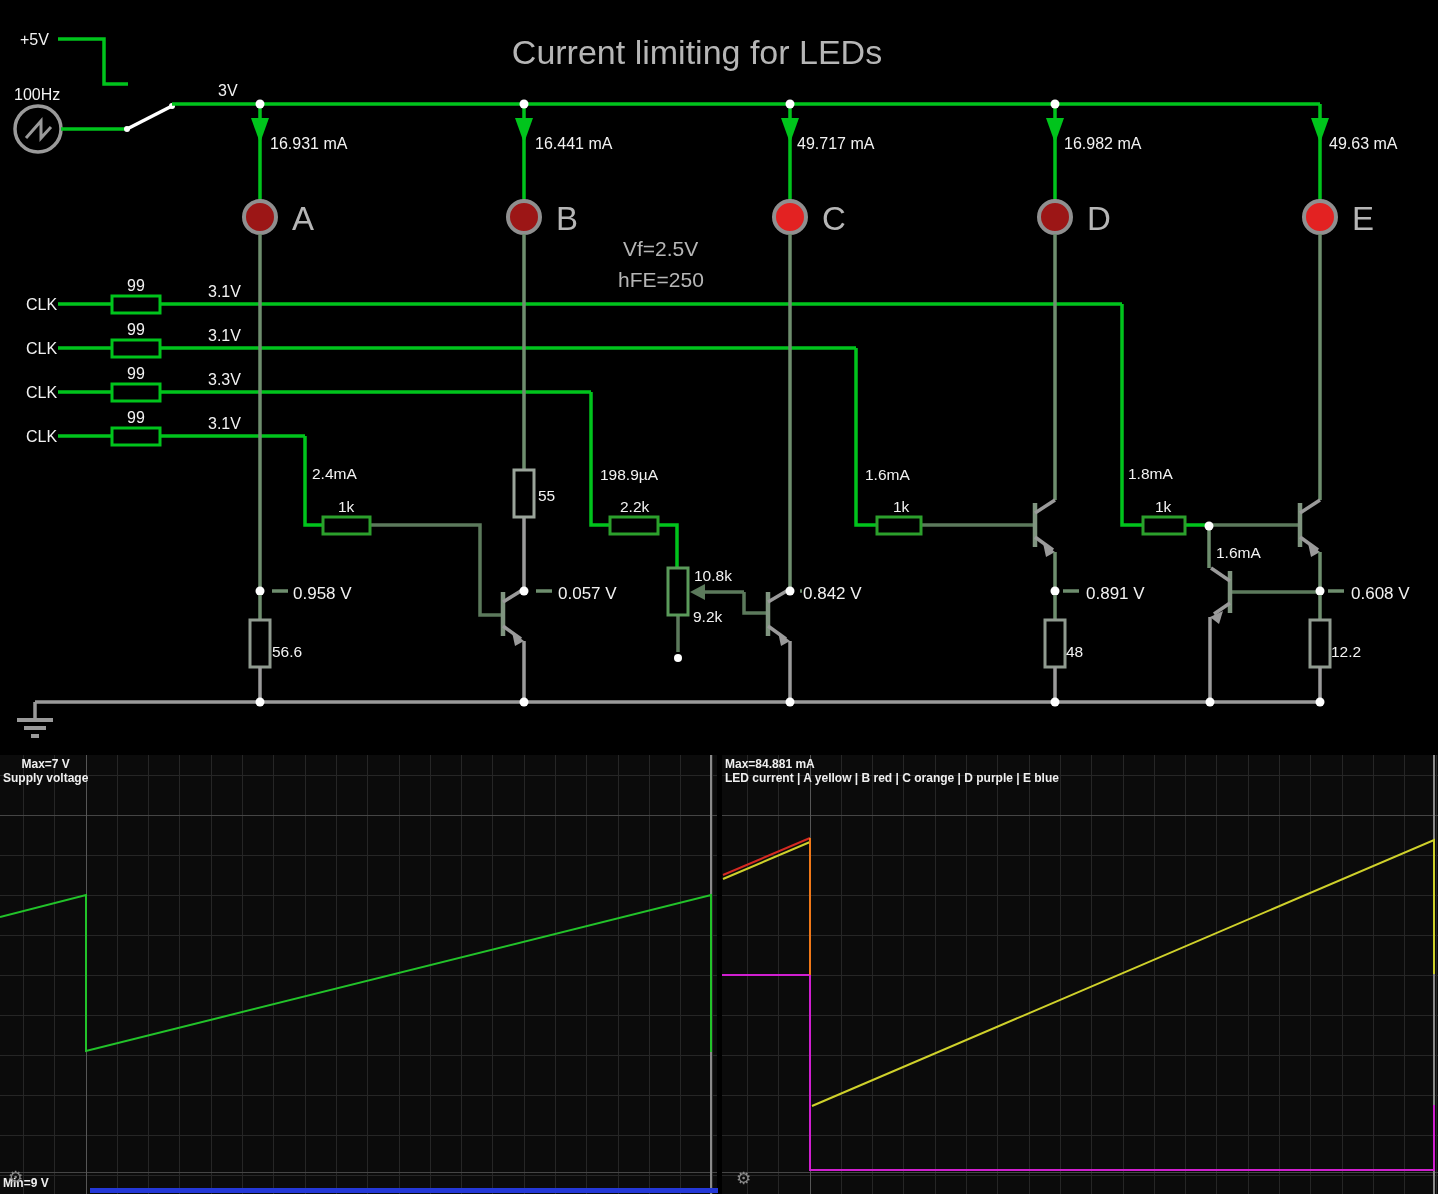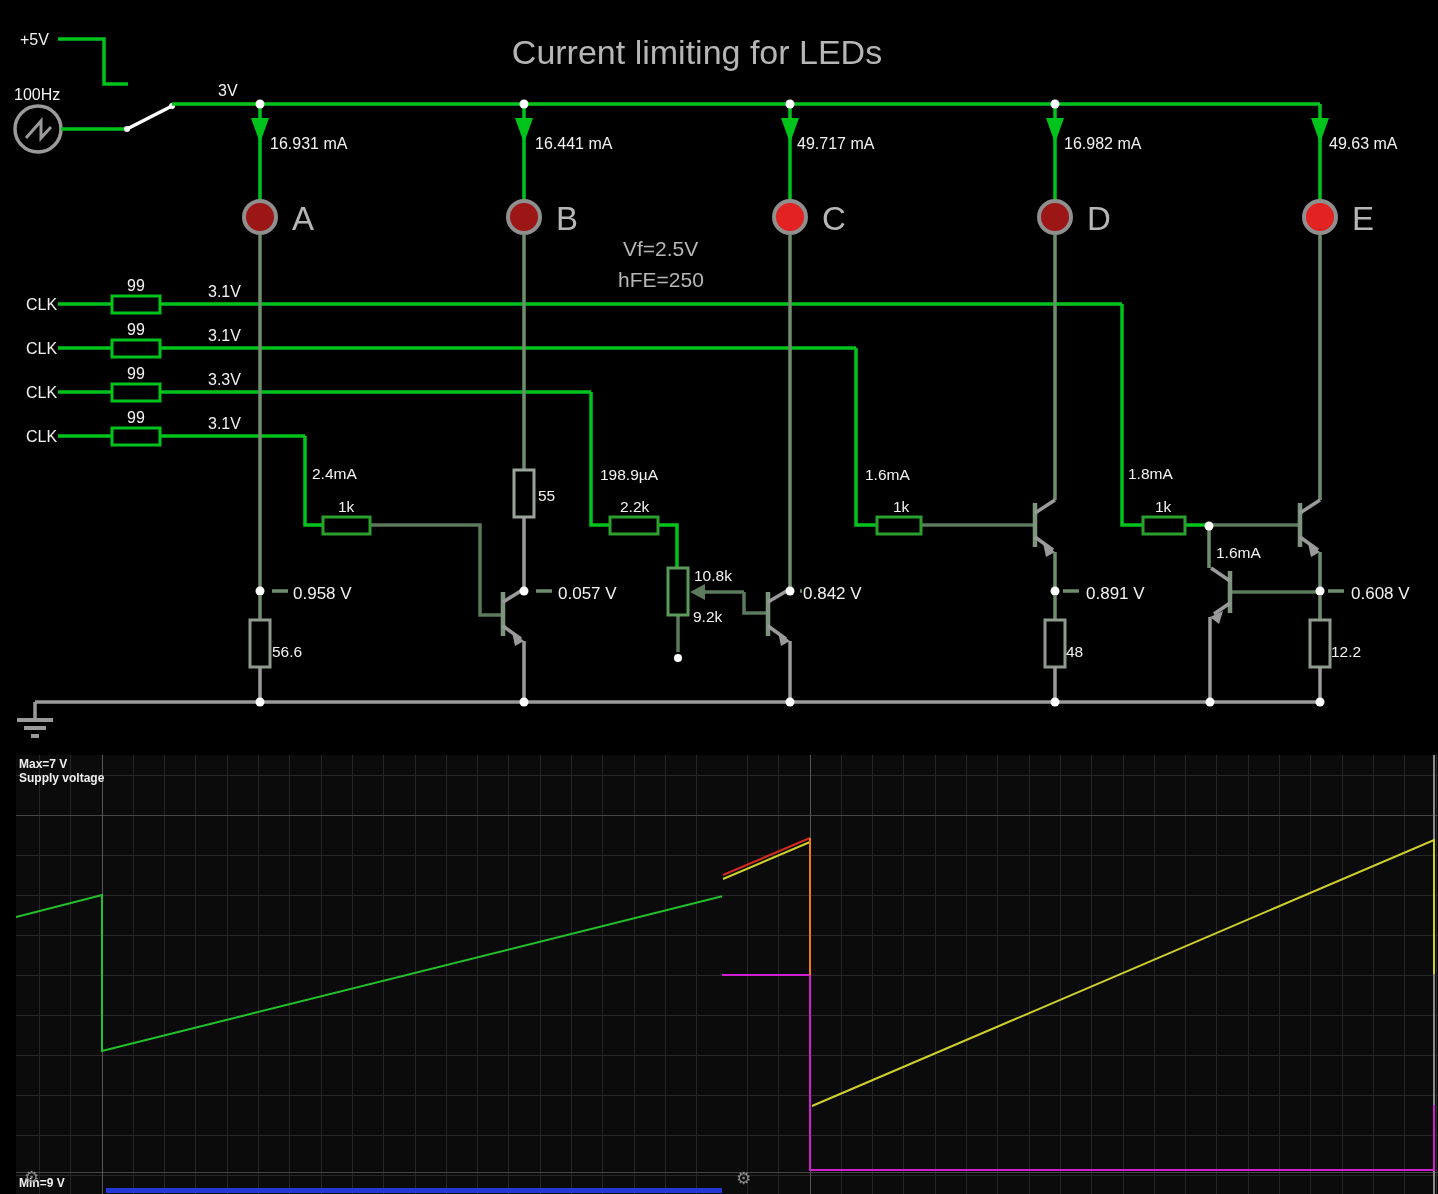--- a/index.html
+++ b/index.html
@@ -15,21 +15,21 @@
   .t-note{font-size:21px;}
   .wh{stroke:#00c41c;stroke-width:3.5;fill:none;}
   .wm{stroke:#6e8e6e;stroke-width:3.5;fill:none;}
   .wb{stroke:#5c7a5c;stroke-width:3.5;fill:none;}
   .wg{stroke:#9a9a9a;stroke-width:3.5;fill:none;}
   .rbox{fill:#000;stroke-width:3;}
   .scope{position:absolute;top:755px;height:439px;background:#0b0b0b;
      background-image:
        repeating-linear-gradient(to right,#262626 0 1px,transparent 1px 31.3px),
        repeating-linear-gradient(to bottom,#262626 0 1px,transparent 1px 40px);}
-  .scope-left{left:16px;width:717px;background-position:23px 0,0 20px;}
+  .scope-left{left:0;width:717px;background-position:23px 0,0 20px;text-align:center;}
   .scope-right{left:722px;width:716px;background-position:25px 0,0 20px;}
   .vline{position:absolute;top:0;bottom:0;width:1px;background:#565656;}
   .vline.cursor{width:2px;background:#8a8a8a;}
   .hline{position:absolute;left:0;right:0;height:1px;background:#454545;}
   .scope-head{position:absolute;left:3px;top:2px;color:#efefef;font-weight:bold;
      font-size:12px;line-height:14px;white-space:pre;}
   .scope-min{position:absolute;left:3px;top:421px;color:#efefef;font-weight:bold;font-size:12px;}
   .gear{position:absolute;color:#8a8a8a;font-size:17px;cursor:pointer;}
   .trace-svg{position:absolute;left:0;top:0;}
   .bluebar{position:absolute;left:90px;top:433px;width:628px;height:5px;background:#2438d8;}
@@ -305,16 +305,18 @@
     <div class="hline" style="top:417px"></div>
     <div class="vline" style="left:88px"></div>
     <div class="vline cursor" style="left:711px"></div>
     <svg class="trace-svg" width="716" height="439">
       <polyline points="0,220 88,220 88,415 712,415 712,350" fill="none" stroke="#d01fd0" stroke-width="2"></polyline>
       <line x1="1" y1="120" x2="88" y2="83" stroke="#d42a22" stroke-width="2"></line>
       <line x1="1" y1="124" x2="88" y2="87" stroke="#cfd12b" stroke-width="2"></line>
       <line x1="88" y1="83" x2="88" y2="220" stroke="#f07818" stroke-width="2"></line>
       <polyline points="90,351 712,85 712,219" fill="none" stroke="#cfd12b" stroke-width="2"></polyline>
     </svg>
+    <div class="scope-head"><span>Max=84.881 mA</span>
+<span>LED current | A yellow | B red | C orange | D purple | E blue</span></div>
     <div class="gear" style="left:14px;top:413px">⚙</div>
   </div>
 
 </div>
 
 </body></html>

